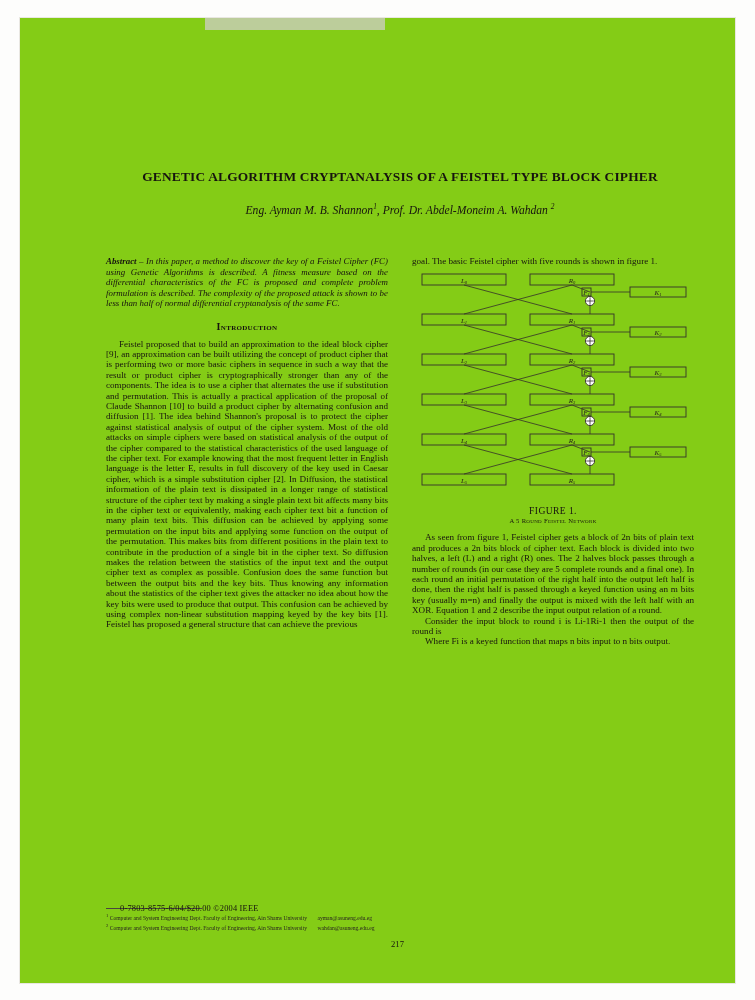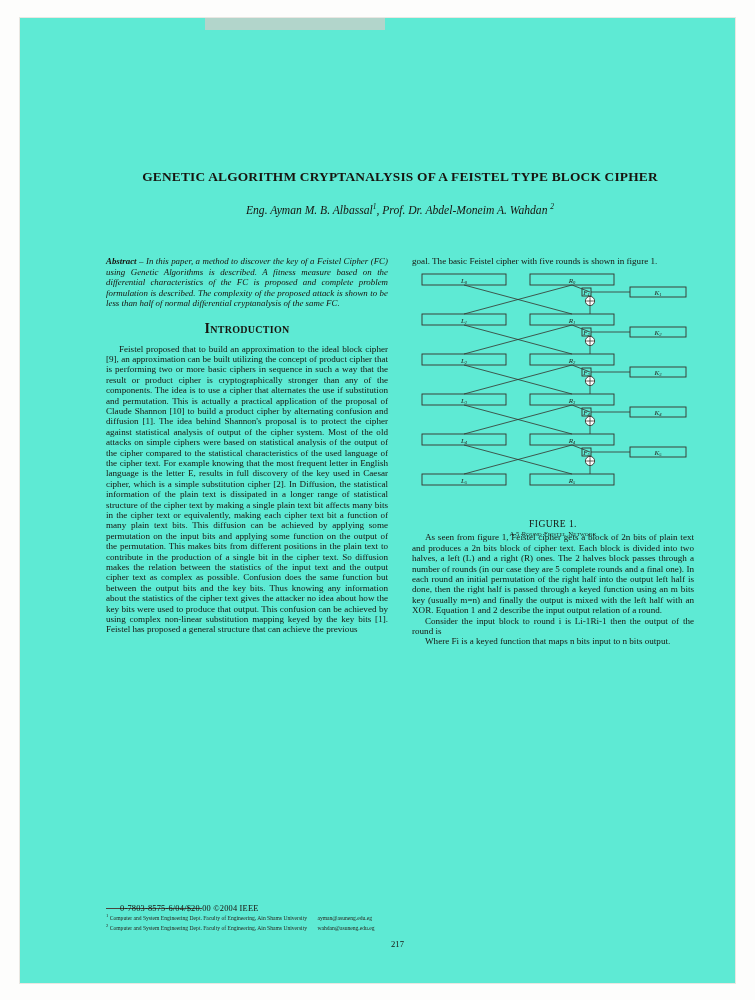--- a/index.html
+++ b/index.html
@@ -4,21 +4,21 @@
 <style>
   html,body{margin:0;padding:0;background:#fff;}
   body{width:755px;height:1000px;position:relative;
        font-family:"Liberation Serif","DejaVu Serif",serif;
        color:#17140f;overflow:hidden;}
 
   
   #page{position:absolute;left:0;top:0;width:755px;height:1000px;
         background:#fdfdfc;}
   #scan{position:absolute;left:20px;top:18px;width:715px;height:965px;
-        background:#5eead4;
+        background:#84cc16;
         box-shadow:0 0 0 1px #e9e7e2;}
 
   
   .scan-edge{position:absolute;left:185px;top:0px;width:180px;height:12px;
              background:#cfcdc8;opacity:.75;}
 
   #sheet{position:absolute;left:86px;top:150px;width:588px;height:790px;}
 
   
   .title{font-weight:bold;font-size:13.4px;line-height:17px;text-align:center;
@@ -31,31 +31,31 @@
   .col{position:absolute;top:0;width:282px;}
   .colL{left:0;}
   .colR{left:306px;}
 
   p{margin:0;text-align:justify;font-size:9.1px;line-height:10.4px;
     text-indent:13px;hyphens:auto;font-family:Liberation Serif, serif;}
   p.noind{text-indent:0;}
   .abstract{font-style:italic;font-size:8.9px;line-height:10.5px;text-indent:0;
             text-align:justify;}
   .abstract b{font-style:italic;font-weight:bold;}
-  h2.sec{font-size:14px;font-weight:bold;text-align:center;margin:12px 0 7px;
+  h2.sec{font-size:10px;font-weight:bold;text-align:center;margin:12px 0 7px;
          font-variant:small-caps;letter-spacing:.3px;}
 
   
   .eqwrap{margin:3px 0 3px 22px;font-style:italic;font-size:11px;line-height:15px;}
   .eqwrap sub{font-size:7px;font-style:italic;}
   .eqwrap .op{font-style:normal;}
 
   
   .figure{position:relative;width:282px;height:262px;margin:2px 0 2px;}
-  .figcap{text-align:center;margin-top:14px;}
+  .figcap{text-align:center;margin-top:1px;}
   .figcap .f1{font-size:9.6px;letter-spacing:.4px;}
   .figcap .f2{font-size:6.6px;font-variant:small-caps;letter-spacing:.3px;
               margin-top:1px;}
 
   
   .fnrule{position:absolute;left:0;top:652px;width:96px;height:0;
           border-top:1px solid #4a463f;}
   .footnotes{position:absolute;left:0;top:656px;width:430px;
              font-size:5.6px;line-height:8px;color:#2a2620;}
   .footnotes div{white-space:nowrap;}
@@ -75,21 +75,21 @@
 
 <div id="page">
   <div id="scan">
     <div class="scan-edge"></div>
 
     <div id="sheet">
 
       <div class="title">GENETIC ALGORITHM CRYPTANALYSIS OF A FEISTEL TYPE BLOCK CIPHER</div>
 
       <div class="authors">
-        <span>Eng. Ayman M. B. Albassal</span><sup>1</sup><span>, Prof. Dr. Abdel-Moneim A. Wahdan </span><sup>2</sup>
+        <span>Eng. Ayman M. B. Shannon</span><sup>1</sup><span>, Prof. Dr. Abdel-Moneim A. Wahdan </span><sup>2</sup>
       </div>
 
       <div class="cols">
 
         <div class="col colL">
 
           <p class="abstract">
             <b>Abstract</b><span> – </span><span>In this paper, a method to discover the key of a Feistel Cipher (FC) using Genetic Algorithms is described. A fitness measure based on the differential characteristics of the FC is proposed and complete problem formulation is described. The complexity of the proposed attack is shown to be less than half of normal differential cryptanalysis of the same FC.</span>
           </p>
 

